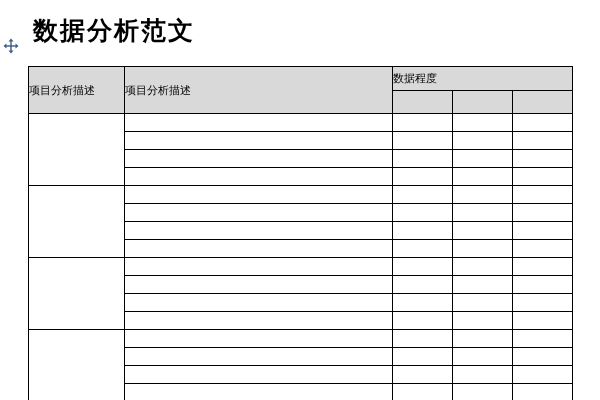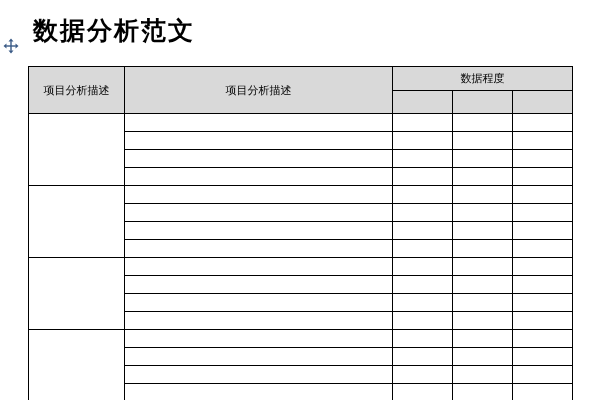--- a/index.html
+++ b/index.html
@@ -71,21 +71,21 @@
   table.doc-table th {
     border: 1px solid #000000;
     padding: 0;
     font-weight: normal;
     font-size: 11px;
     vertical-align: middle;
   }
 
   .hdr {
     background: #d9d9d9;
-    text-align: center;
+    text-align: left;
     font-family: "DejaVu Sans", "Liberation Sans", sans-serif;
     font-size: 11.5px;
     font-weight: 700;
     color: #000000;
     line-height: 15px;
   }
   .hdr-cat { height: 46px; padding: 4px 3px; }
   .hdr-desc { height: 46px; margin-left: 28px; }
   .hdr-deg-top { height: 22px; }
   .hdr-deg-sub { height: 22px; background: #d9d9d9; }

